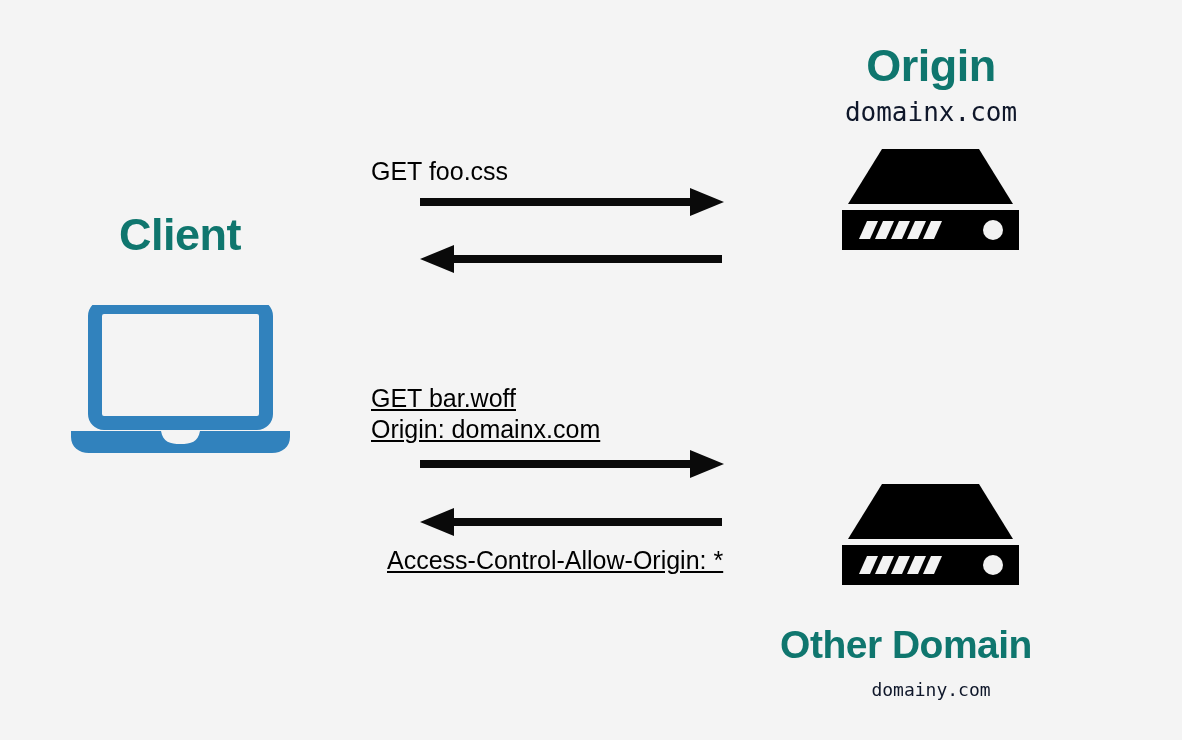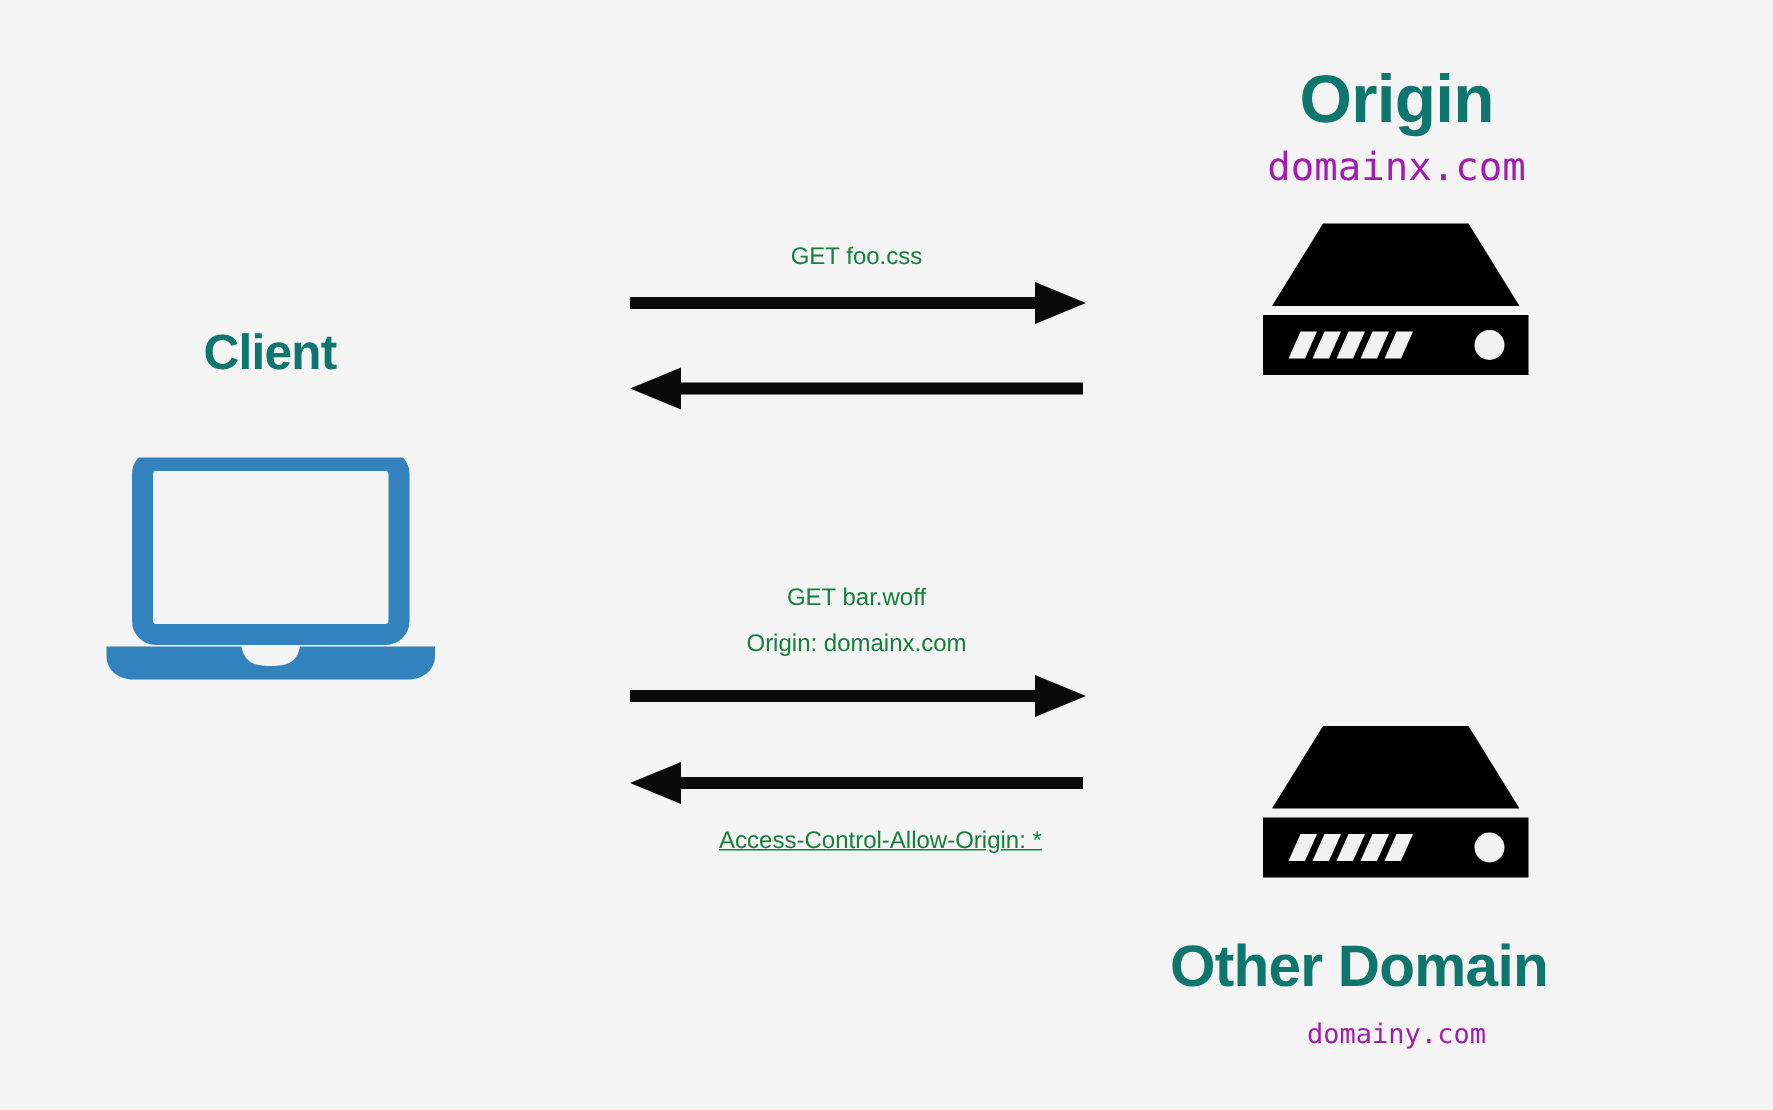--- a/index.html
+++ b/index.html
@@ -24,30 +24,30 @@
     position: absolute;
     font-family: "Liberation Sans", sans-serif;
     font-weight: bold;
     color: #0f766e;
     white-space: nowrap;
     letter-spacing: -0.5px;
   }
   .node-sub {
     position: absolute;
     font-family: "DejaVu Sans Mono", "Liberation Mono", monospace;
-    color: #a21caf;
+    color: #0f172a;
     white-space: nowrap;
   }
 
   #client-title {
     left: 0px;
     top: 207px;
     width: 360px;
     text-align: center;
-    font-size: 33px;
+    font-size: 45px;
     line-height: 55px;
   }
   #origin-title {
     left: 741px;
     top: 38px;
     width: 380px;
     text-align: center;
     font-size: 45px;
     line-height: 55px;
   }
@@ -102,35 +102,36 @@
 
   #arrow-1 { left: 412px; top: 186px; width: 320px; }
   #arrow-2 { left: 412px; top: 243px; width: 320px; }
   #arrow-3 { left: 412px; top: 448px; width: 320px; }
   #arrow-4 { left: 412px; top: 506px; width: 320px; }
 
   
   .msg-label {
     position: absolute;
     font-family: "Liberation Sans", sans-serif;
-    font-size: 16px;
+    font-size: 25px;
     line-height: 31px;
-    color: #15803d;
-    text-align: center;
+    color: #000000;
+    text-align: left;
     white-space: nowrap;
   }
   #label-1 {
     left: 371px;
     top: 156px;
     width: 400px;
   }
   #label-2 {
     left: 371px;
     top: 383px;
     width: 400px;
+    text-decoration: underline;
   }
   #label-3 {
     left: 387px;
     top: 545px;
     width: 400px;
     text-decoration: underline;
   }
 </style>
 </head>
 <body>

